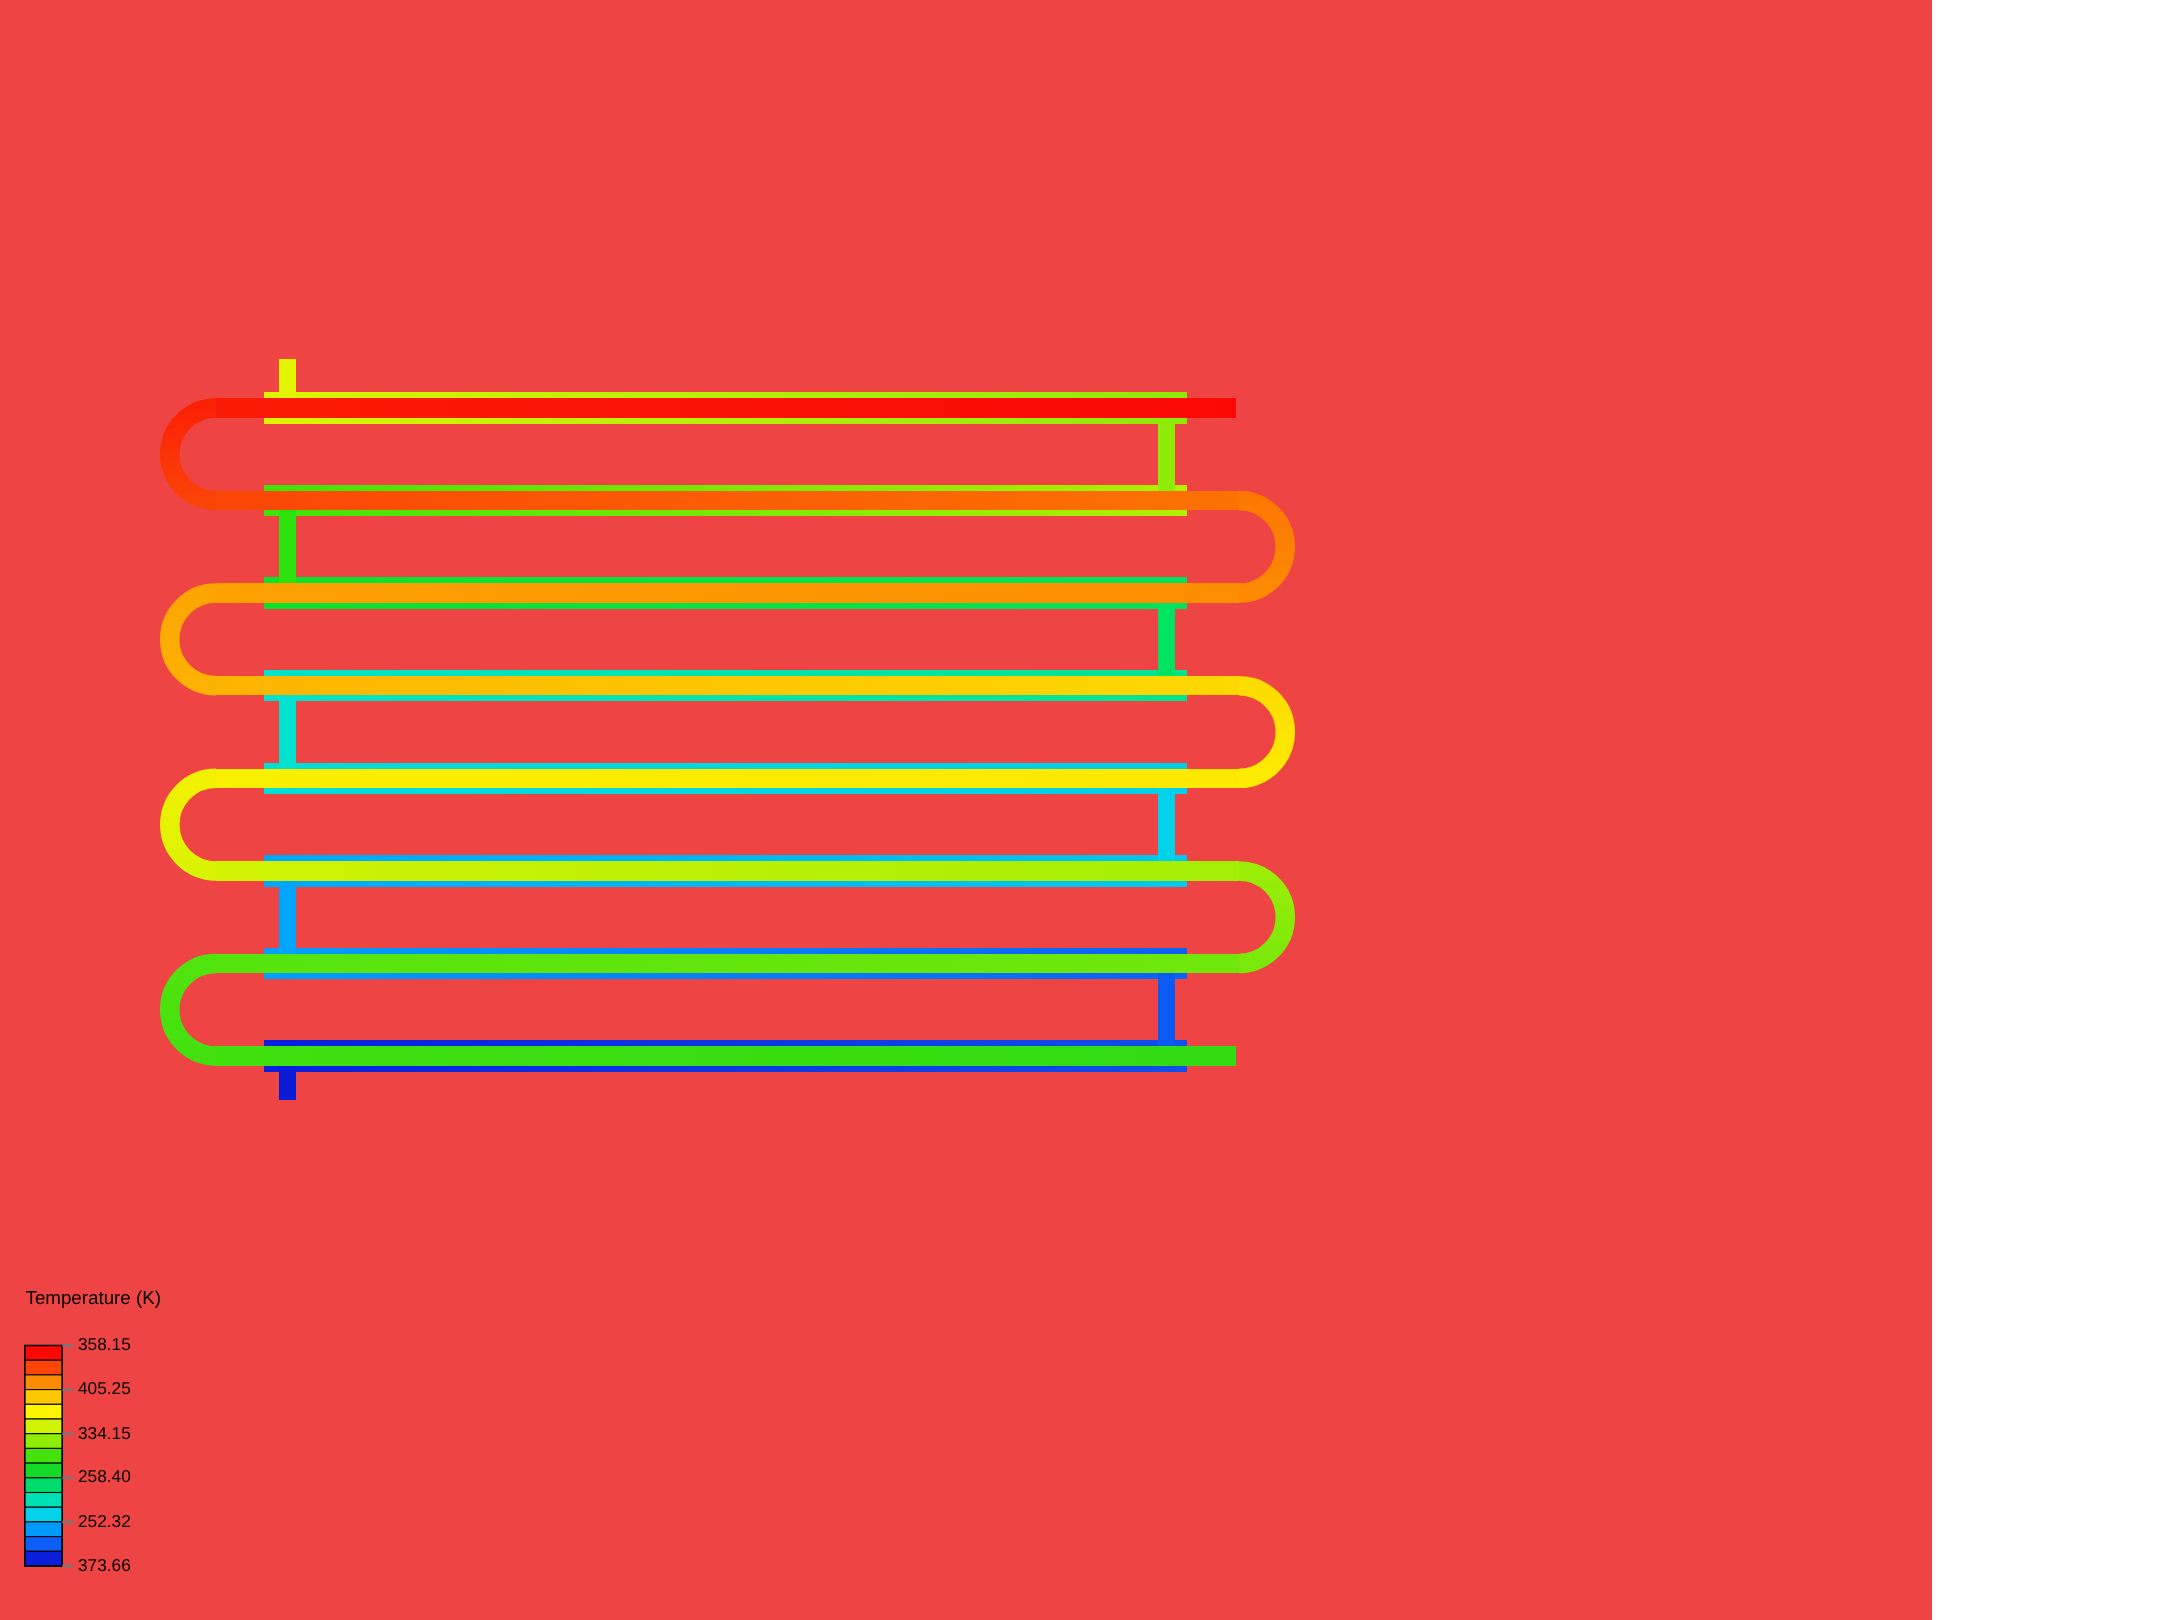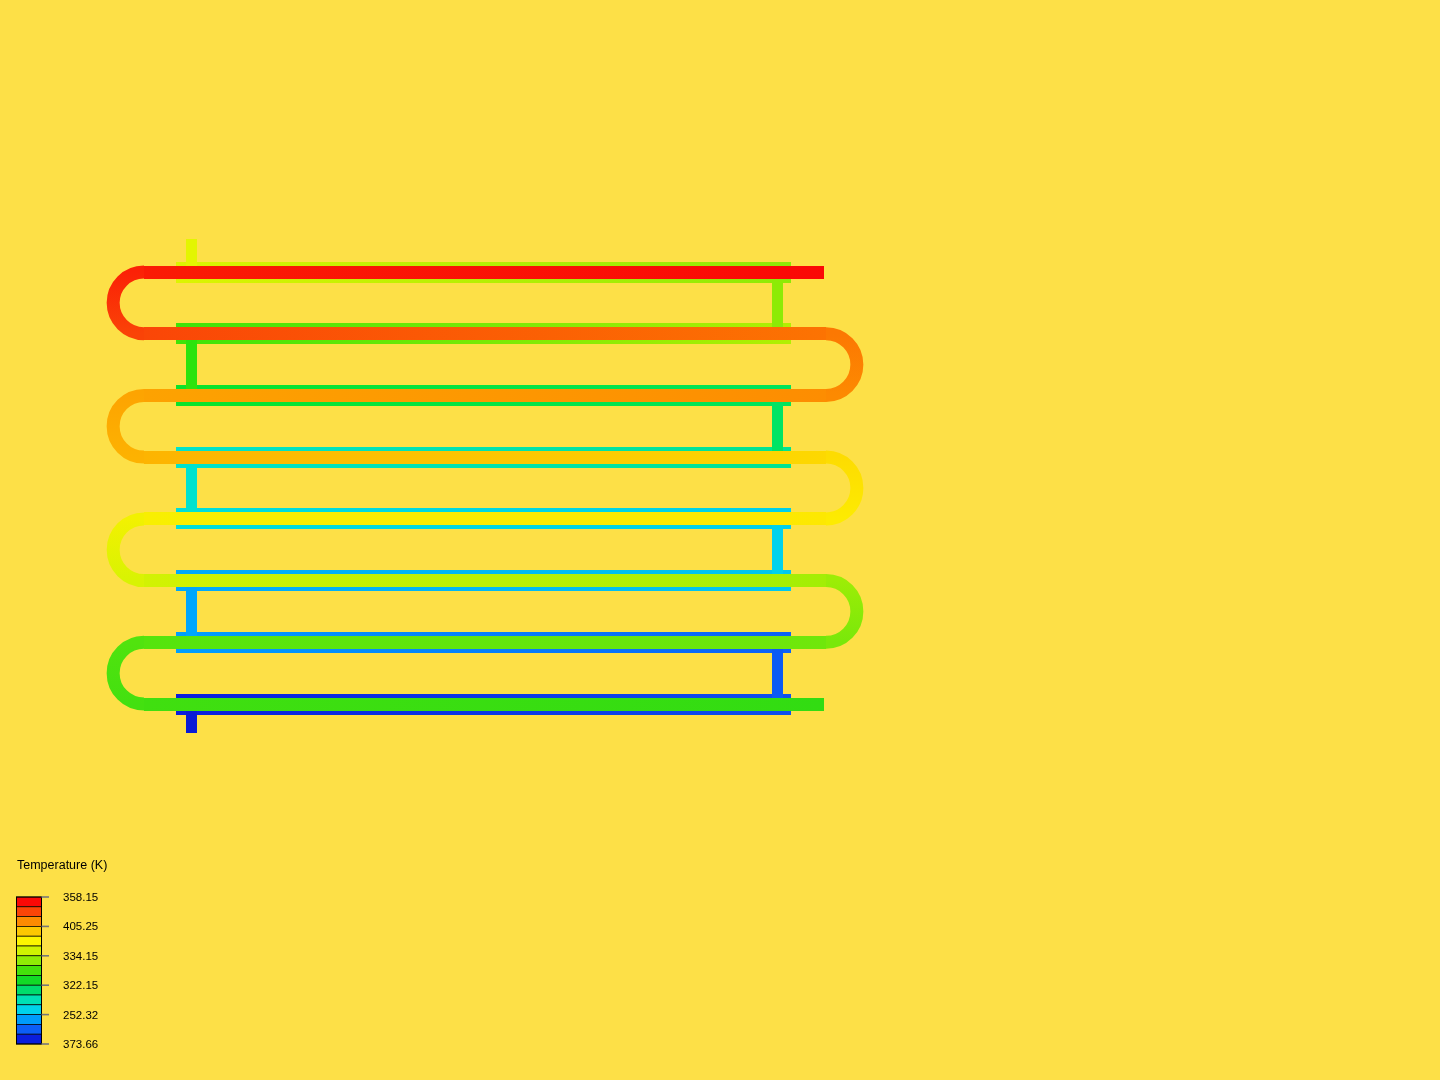--- a/index.html
+++ b/index.html
@@ -1,22 +1,22 @@
 <!DOCTYPE html>
 <html><head>
 <meta charset="utf-8">
 <style>
   html,body{margin:0;padding:0;background:#ffffff;}
   body{width:1440px;height:1080px;overflow:hidden;font-family:"Liberation Sans",sans-serif;}
-  .stage{position:relative;width:1440px;height:1080px;background:#fde047;}
+  .stage{position:relative;width:1288px;height:1080px;background:#ef4444;}
   #hx-svg{position:absolute;left:0;top:0;}
   .legend{position:absolute;left:0;top:0;width:0;height:0;}
   .legend-title{position:absolute;left:17px;top:858px;font-size:12.5px;color:#000;white-space:nowrap;}
   #legend-svg{position:absolute;left:16px;top:896px;}
-  .tick-label{position:absolute;left:52px;font-size:11.5px;color:#000;white-space:nowrap;line-height:14px;margin-left:11px;}
+  .tick-label{position:absolute;left:52px;font-size:11.5px;color:#000;white-space:nowrap;line-height:14px;}
 </style>
 </head>
 <body>
 
 <div class="stage">
 
   <svg id="hx-svg" width="1440" height="1080" viewBox="0 0 1440 1080">
       <defs>
         <linearGradient id="g1" gradientUnits="userSpaceOnUse" x1="176" y1="272" x2="791" y2="272">
           <stop offset="0" stop-color="#ddf401"></stop>
@@ -167,18 +167,18 @@
         <line x1="25.5" y1="1" x2="33" y2="1" stroke="#777777" stroke-width="1.6"></line>
         <line x1="25.5" y1="30.4" x2="33" y2="30.4" stroke="#777777" stroke-width="1.6"></line>
         <line x1="25.5" y1="59.8" x2="33" y2="59.8" stroke="#777777" stroke-width="1.6"></line>
         <line x1="25.5" y1="89.19999999999999" x2="33" y2="89.19999999999999" stroke="#777777" stroke-width="1.6"></line>
         <line x1="25.5" y1="118.6" x2="33" y2="118.6" stroke="#777777" stroke-width="1.6"></line>
         <line x1="25.5" y1="148" x2="33" y2="148" stroke="#777777" stroke-width="1.6"></line>
       </svg>
     <div class="tick-label" style="top:890px">358.15</div>
     <div class="tick-label" style="top:919px">405.25</div>
     <div class="tick-label" style="top:949px">334.15</div>
-    <div class="tick-label" style="top:978px">322.15</div>
+    <div class="tick-label" style="top:978px">258.40</div>
     <div class="tick-label" style="top:1008px">252.32</div>
     <div class="tick-label" style="top:1037px">373.66</div>
   </div>
 
 </div>
 
 </body></html>

